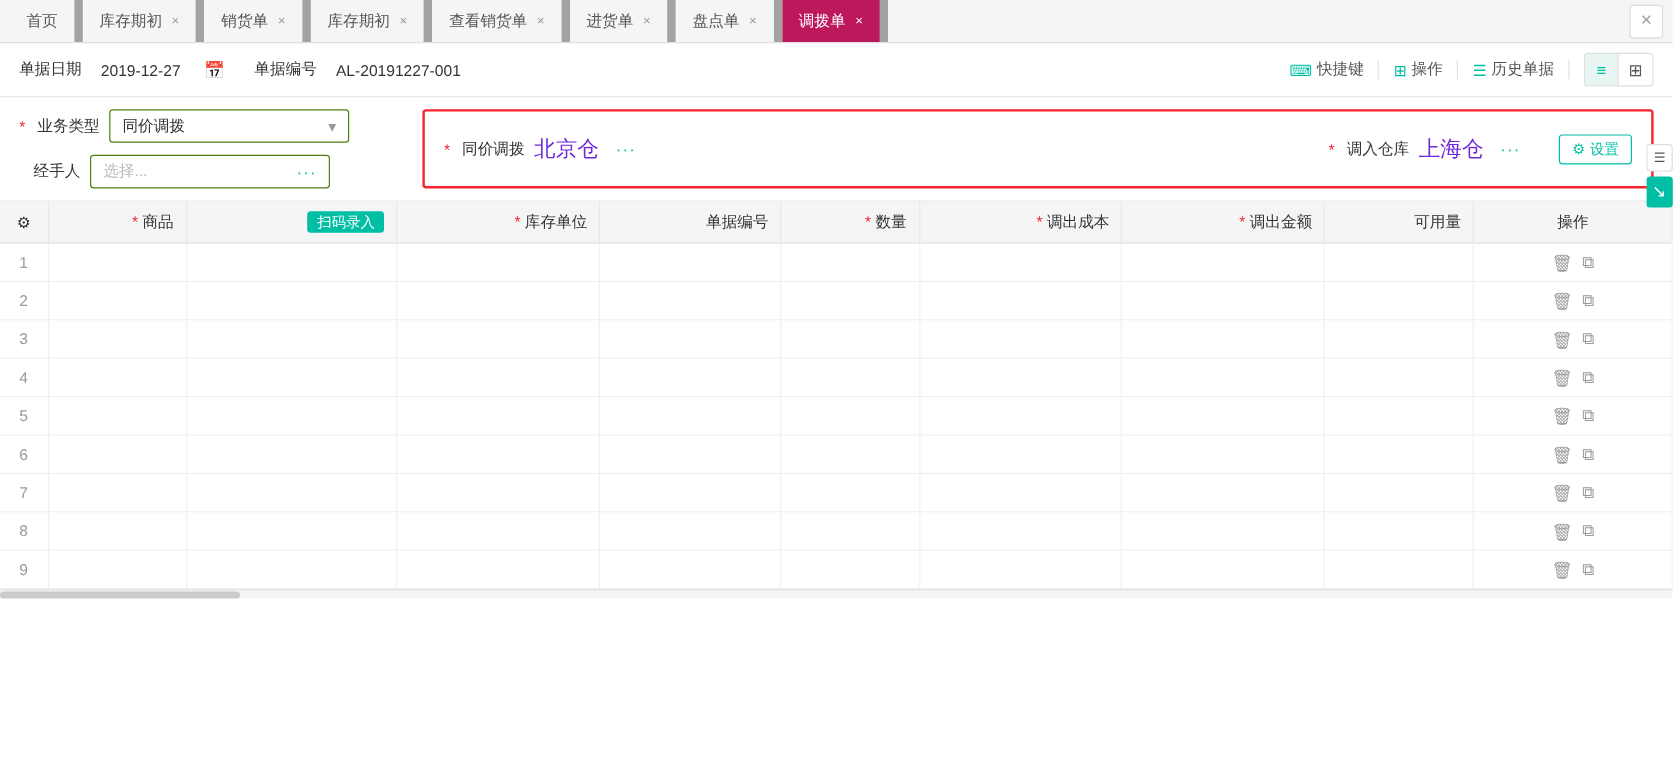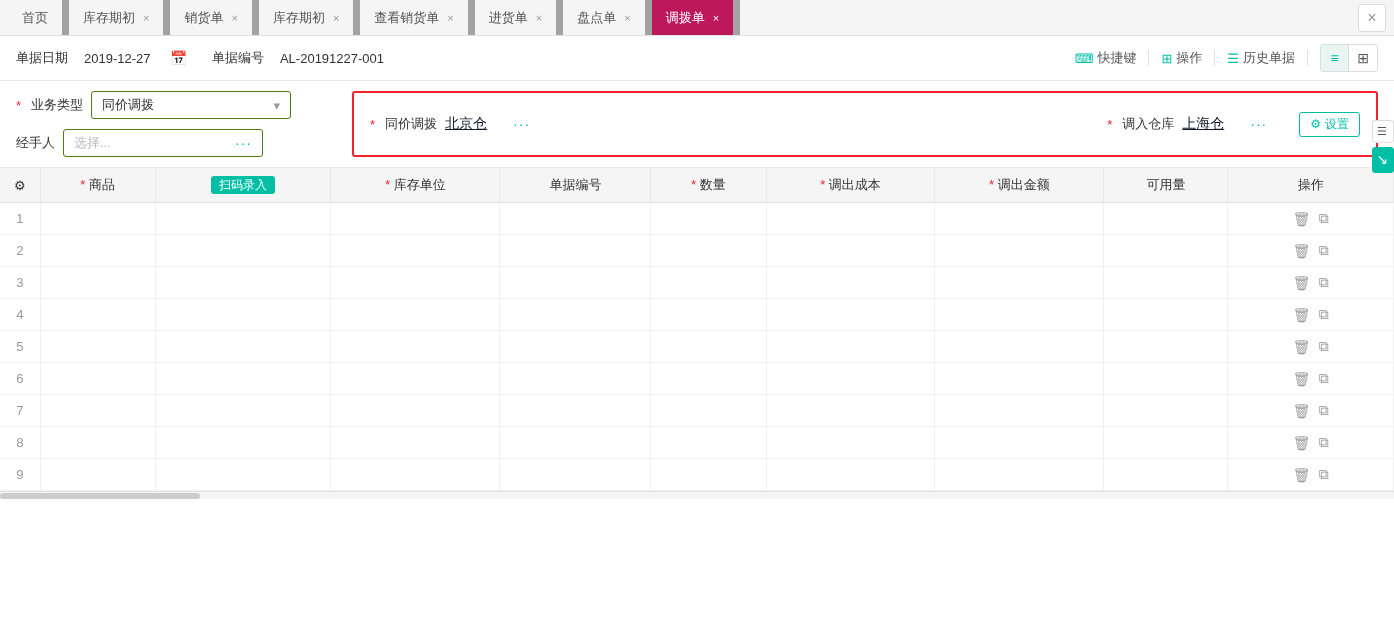--- a/index.html
+++ b/index.html
@@ -180,43 +180,42 @@
       align-items: center;
       gap: 32px;
       flex: 1;
     }
     .warehouse-field {
       display: flex;
       align-items: center;
       gap: 8px;
     }
     .warehouse-value {
-      color: #0f172a;
-      font-size: 14px;
+      color: #6d28d9;
+      font-size: 18px;
       min-width: 60px;
-      text-decoration: underline;
     }
 
     
     .table-container {
       flex: 1;
       overflow: auto;
     }
     table {
       width: 100%;
       border-collapse: collapse;
       font-size: 13px;
     }
     thead tr {
       background: #f5f5f5;
       border-bottom: 1px solid #e0e0e0;
     }
     thead th {
       padding: 8px 10px;
-      text-align: center;
+      text-align: right;
       font-weight: normal;
       color: #333;
       border-right: 1px solid #e8e8e8;
       white-space: nowrap;
     }
     thead th:first-child { width: 40px; text-align: center; }
     tbody tr {
       border-bottom: 1px solid #f0f0f0;
     }
     tbody td {
@@ -337,21 +336,21 @@
   <div class="form-left">
     <div class="form-row">
       <span class="required-star">*</span>
       <span class="field-label">业务类型</span>
       <div class="form-select" style="min-width:200px;">
         <span>同价调拨</span>
         <span style="color:#999;">▾</span>
       </div>
     </div>
     <div class="form-row">
-      <span class="field-label" style="">经手人</span>
+      <span class="field-label" style="margin-left:12px;">经手人</span>
       <div class="form-select" style="min-width:200px; color:#bbb;">
         <span style="color:#bbb;">选择...</span>
         <span class="more-btn">···</span>
       </div>
     </div>
   </div>
 
   <div class="warehouse-section">
 
     <div class="warehouse-field">

